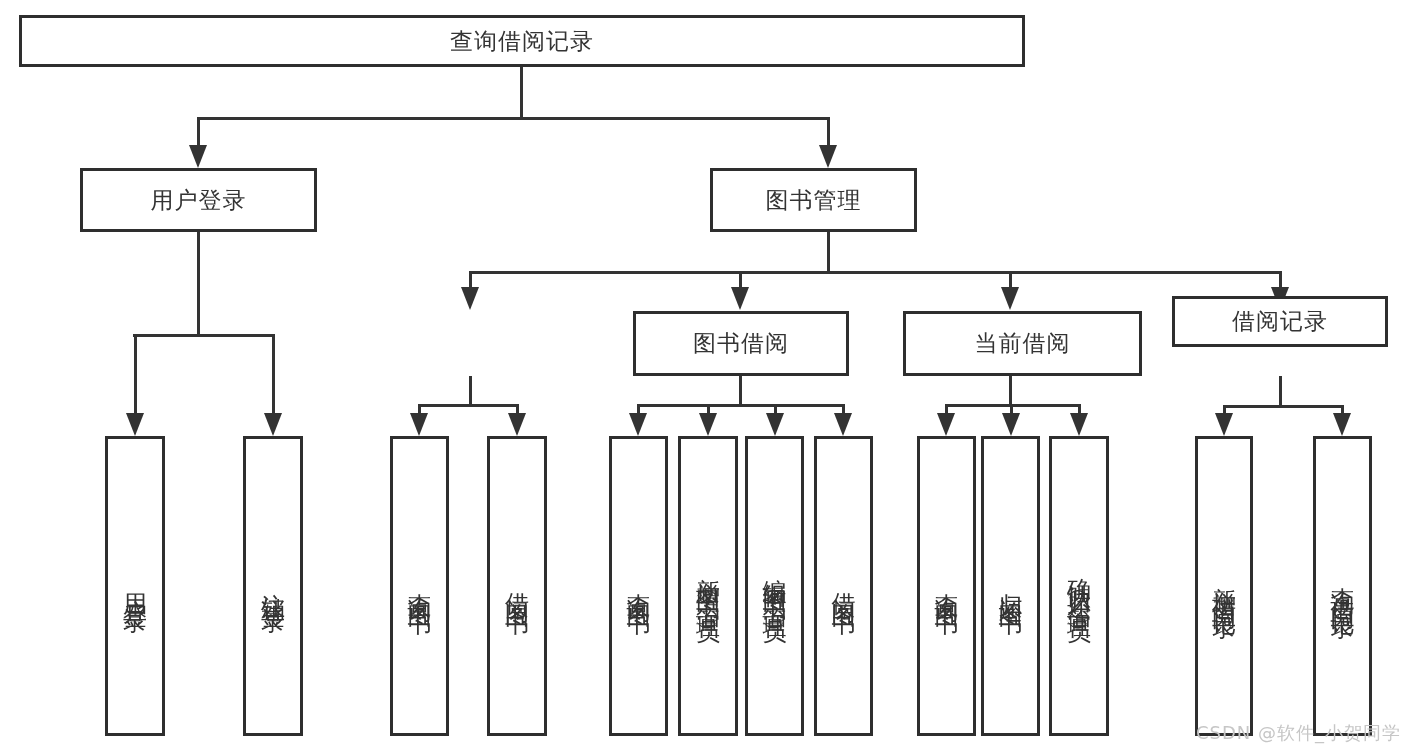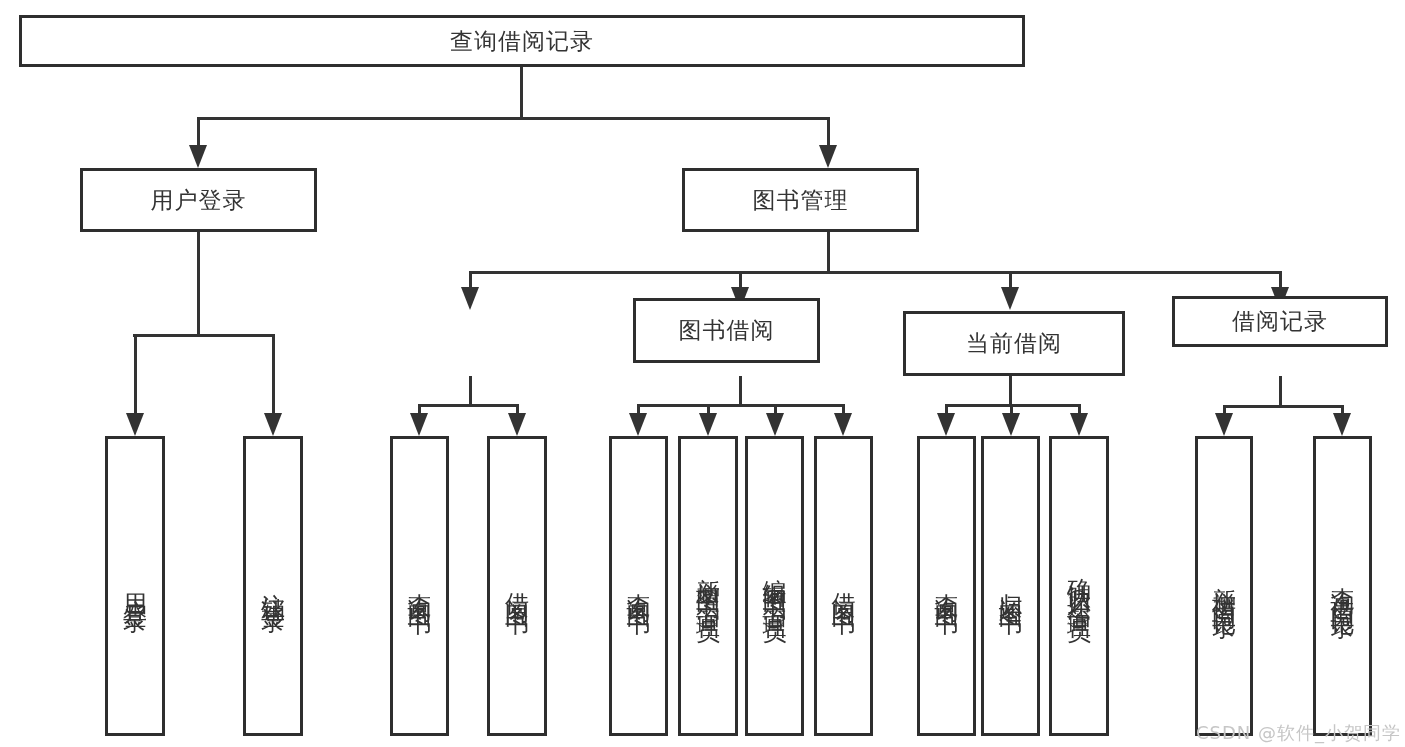--- a/index.html
+++ b/index.html
@@ -63,21 +63,21 @@
   <div class="vline" style="left:520px;top:67px;height:51px"></div>
   <div class="hline" style="left:197px;top:117px;width:633px"></div>
   <div class="vline" style="left:197px;top:117px;height:30px"></div>
   <div class="arrow" style="left:189px;top:145px"></div>
   <div class="vline" style="left:827px;top:117px;height:30px"></div>
   <div class="arrow" style="left:819px;top:145px"></div>
 
   <div class="node h" style="left:80px;top:168px;width:237px;height:64px">
     <span>用户登录</span>
   </div>
-  <div class="node h" style="left:682px;top:168px;width:237px;height:64px">
+  <div class="node h" style="left:710px;top:168px;width:207px;height:64px">
     <span>图书管理</span>
   </div>
 
   <div class="vline" style="left:197px;top:232px;height:104px"></div>
   <div class="hline" style="left:133px;top:334px;width:142px"></div>
   <div class="vline" style="left:134px;top:334px;height:80px"></div>
   <div class="arrow" style="left:126px;top:413px"></div>
   <div class="vline" style="left:272px;top:334px;height:80px"></div>
   <div class="arrow" style="left:264px;top:413px"></div>
 
@@ -85,24 +85,24 @@
   <div class="hline" style="left:469px;top:271px;width:813px"></div>
   <div class="vline" style="left:469px;top:271px;height:18px"></div>
   <div class="arrow" style="left:461px;top:287px"></div>
   <div class="vline" style="left:739px;top:271px;height:18px"></div>
   <div class="arrow" style="left:731px;top:287px"></div>
   <div class="vline" style="left:1009px;top:271px;height:18px"></div>
   <div class="arrow" style="left:1001px;top:287px"></div>
   <div class="vline" style="left:1279px;top:271px;height:18px"></div>
   <div class="arrow" style="left:1271px;top:287px"></div>
 
-  <div class="node h" style="left:633px;top:298px;width:187px;height:65px">
+  <div class="node h" style="left:633px;top:311px;width:216px;height:65px">
     <span>图书借阅</span>
   </div>
-  <div class="node h" style="left:903px;top:311px;width:222px;height:65px">
+  <div class="node h" style="left:903px;top:311px;width:239px;height:65px">
     <span>当前借阅</span>
   </div>
   <div class="node h" style="left:1172px;top:296px;width:216px;height:51px">
     <span>借阅记录</span>
   </div>
 
   <div class="vline" style="left:469px;top:376px;height:30px"></div>
   <div class="hline" style="left:418px;top:404px;width:101px"></div>
   <div class="vline" style="left:418px;top:404px;height:11px"></div>
   <div class="arrow" style="left:410px;top:413px"></div>

